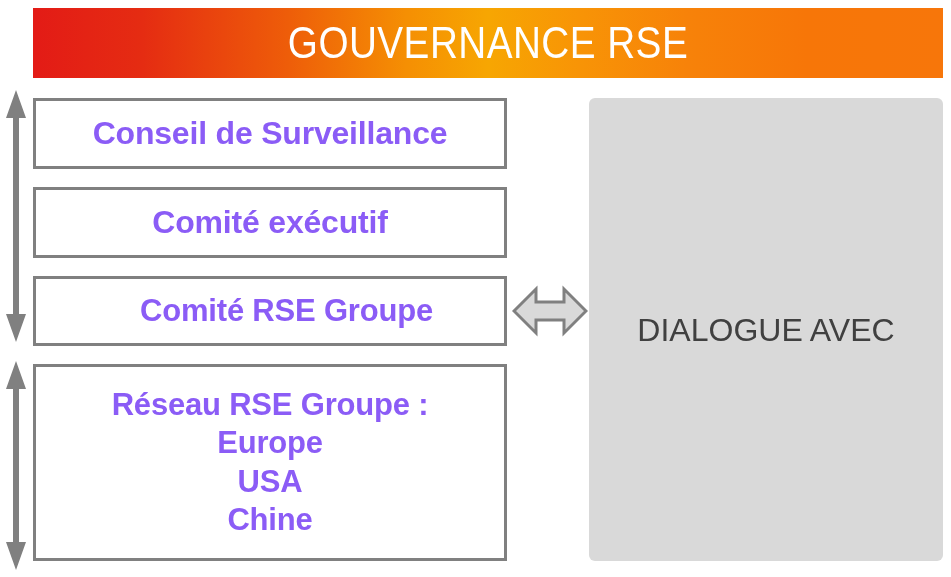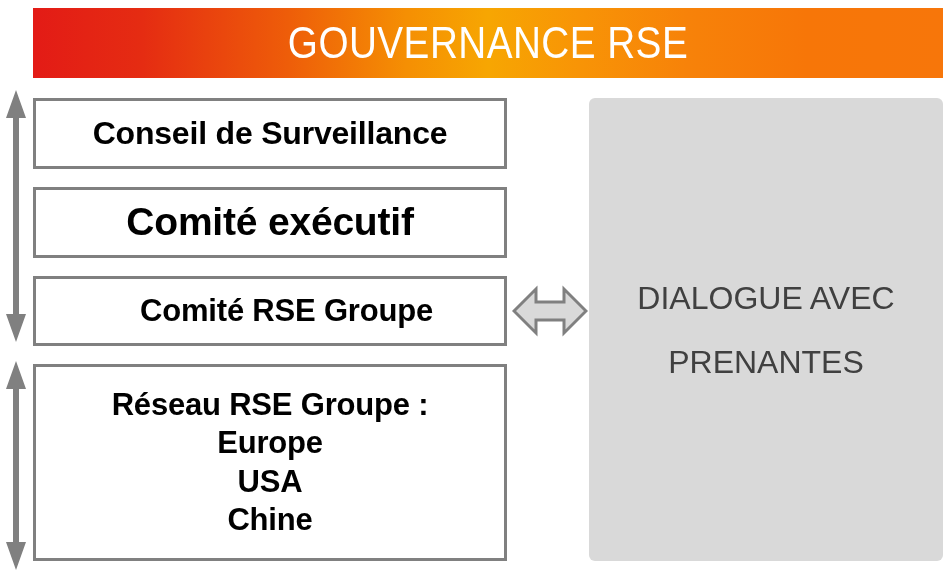--- a/index.html
+++ b/index.html
@@ -63,36 +63,36 @@
     width: 474px;
     box-sizing: border-box;
     border: 3px solid #808080;
     background: #ffffff;
     display: flex;
     align-items: center;
     justify-content: center;
     text-align: center;
   }
   .gov-box-label {
-    color: #000000;
+    color: #8b5cf6;
     font-size: 31px;
     font-weight: 700;
     line-height: 1.13;
     font-family: "Liberation Sans", sans-serif;
     letter-spacing: -0.2px;
     white-space: pre-line;
   }
 
   #box-conseil        { top: 98px;  height: 71px; }
   #box-comite-exec    { top: 187px; height: 71px; }
   #box-comite-rse     { top: 276px; height: 70px; padding-left: 33px; }
   #box-reseau         { top: 364px; height: 197px; text-align: center; }
 
   #box-conseil .gov-box-label     { font-size: 32px; }
-  #box-comite-exec .gov-box-label { font-size: 39px; }
+  #box-comite-exec .gov-box-label { font-size: 32px; }
   #box-comite-rse .gov-box-label  { font-size: 31px; }
   #box-reseau .gov-box-label      { font-size: 31px; line-height: 1.23; }
 
   
   #dialogue-panel {
     position: absolute;
     left: 589px;
     top: 98px;
     width: 354px;
     height: 463px;
@@ -175,16 +175,15 @@
   </div>
 
   <div id="h-arrow">
     <svg viewBox="0 0 76 58" preserveAspectRatio="none" aria-hidden="true">
       <polygon points="2,29 24,7 24,20 52,20 52,7 74,29 52,51 52,38 24,38 24,51" fill="#D9D9D9" stroke="#808080" stroke-width="3" stroke-linejoin="miter"></polygon>
     </svg>
   </div>
 
   <div id="dialogue-panel">
     <div class="dialogue-line">DIALOGUE AVEC</div>
-    <div class="dialogue-line">PRENANTES</div>
   </div>
 
 </div>
 
 </body></html>

